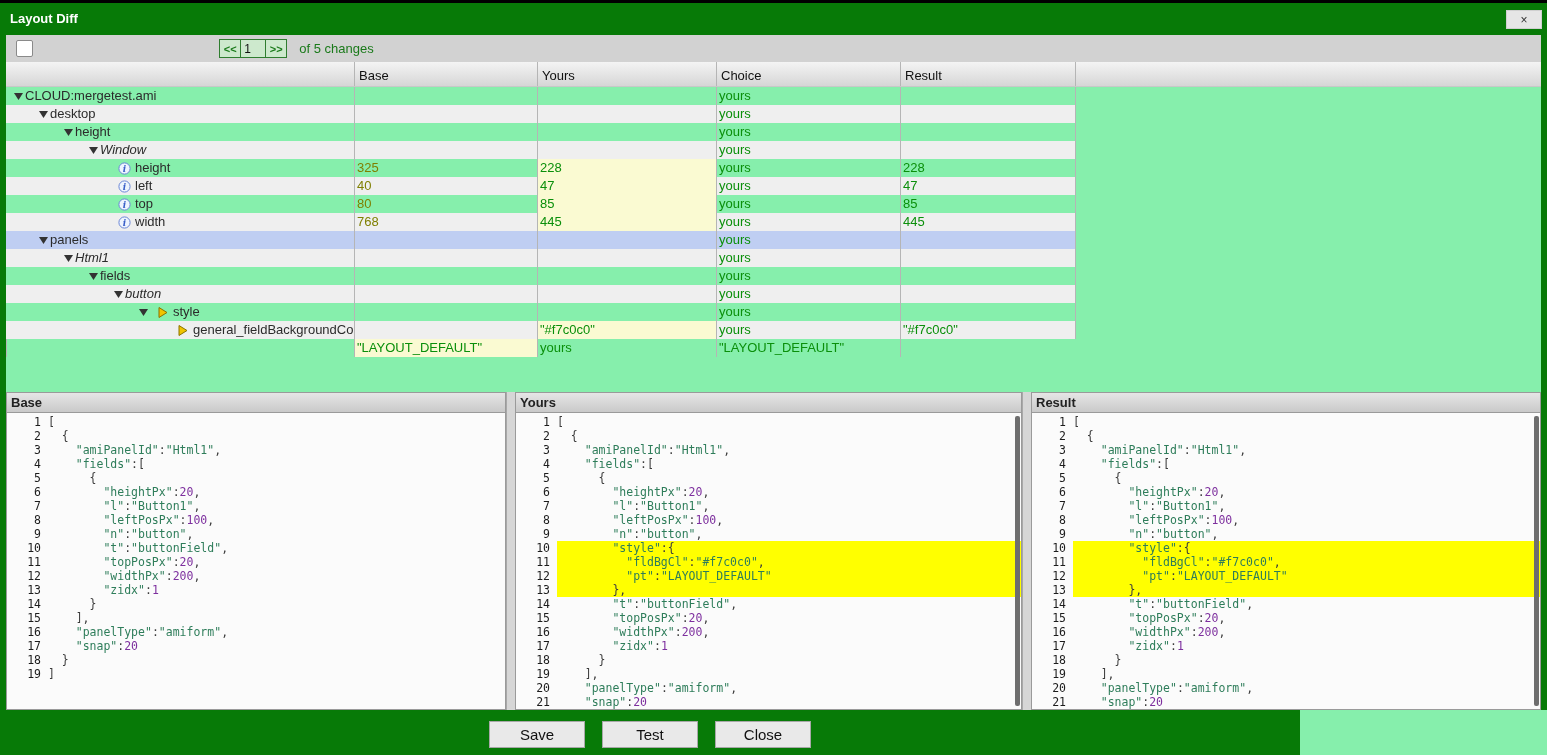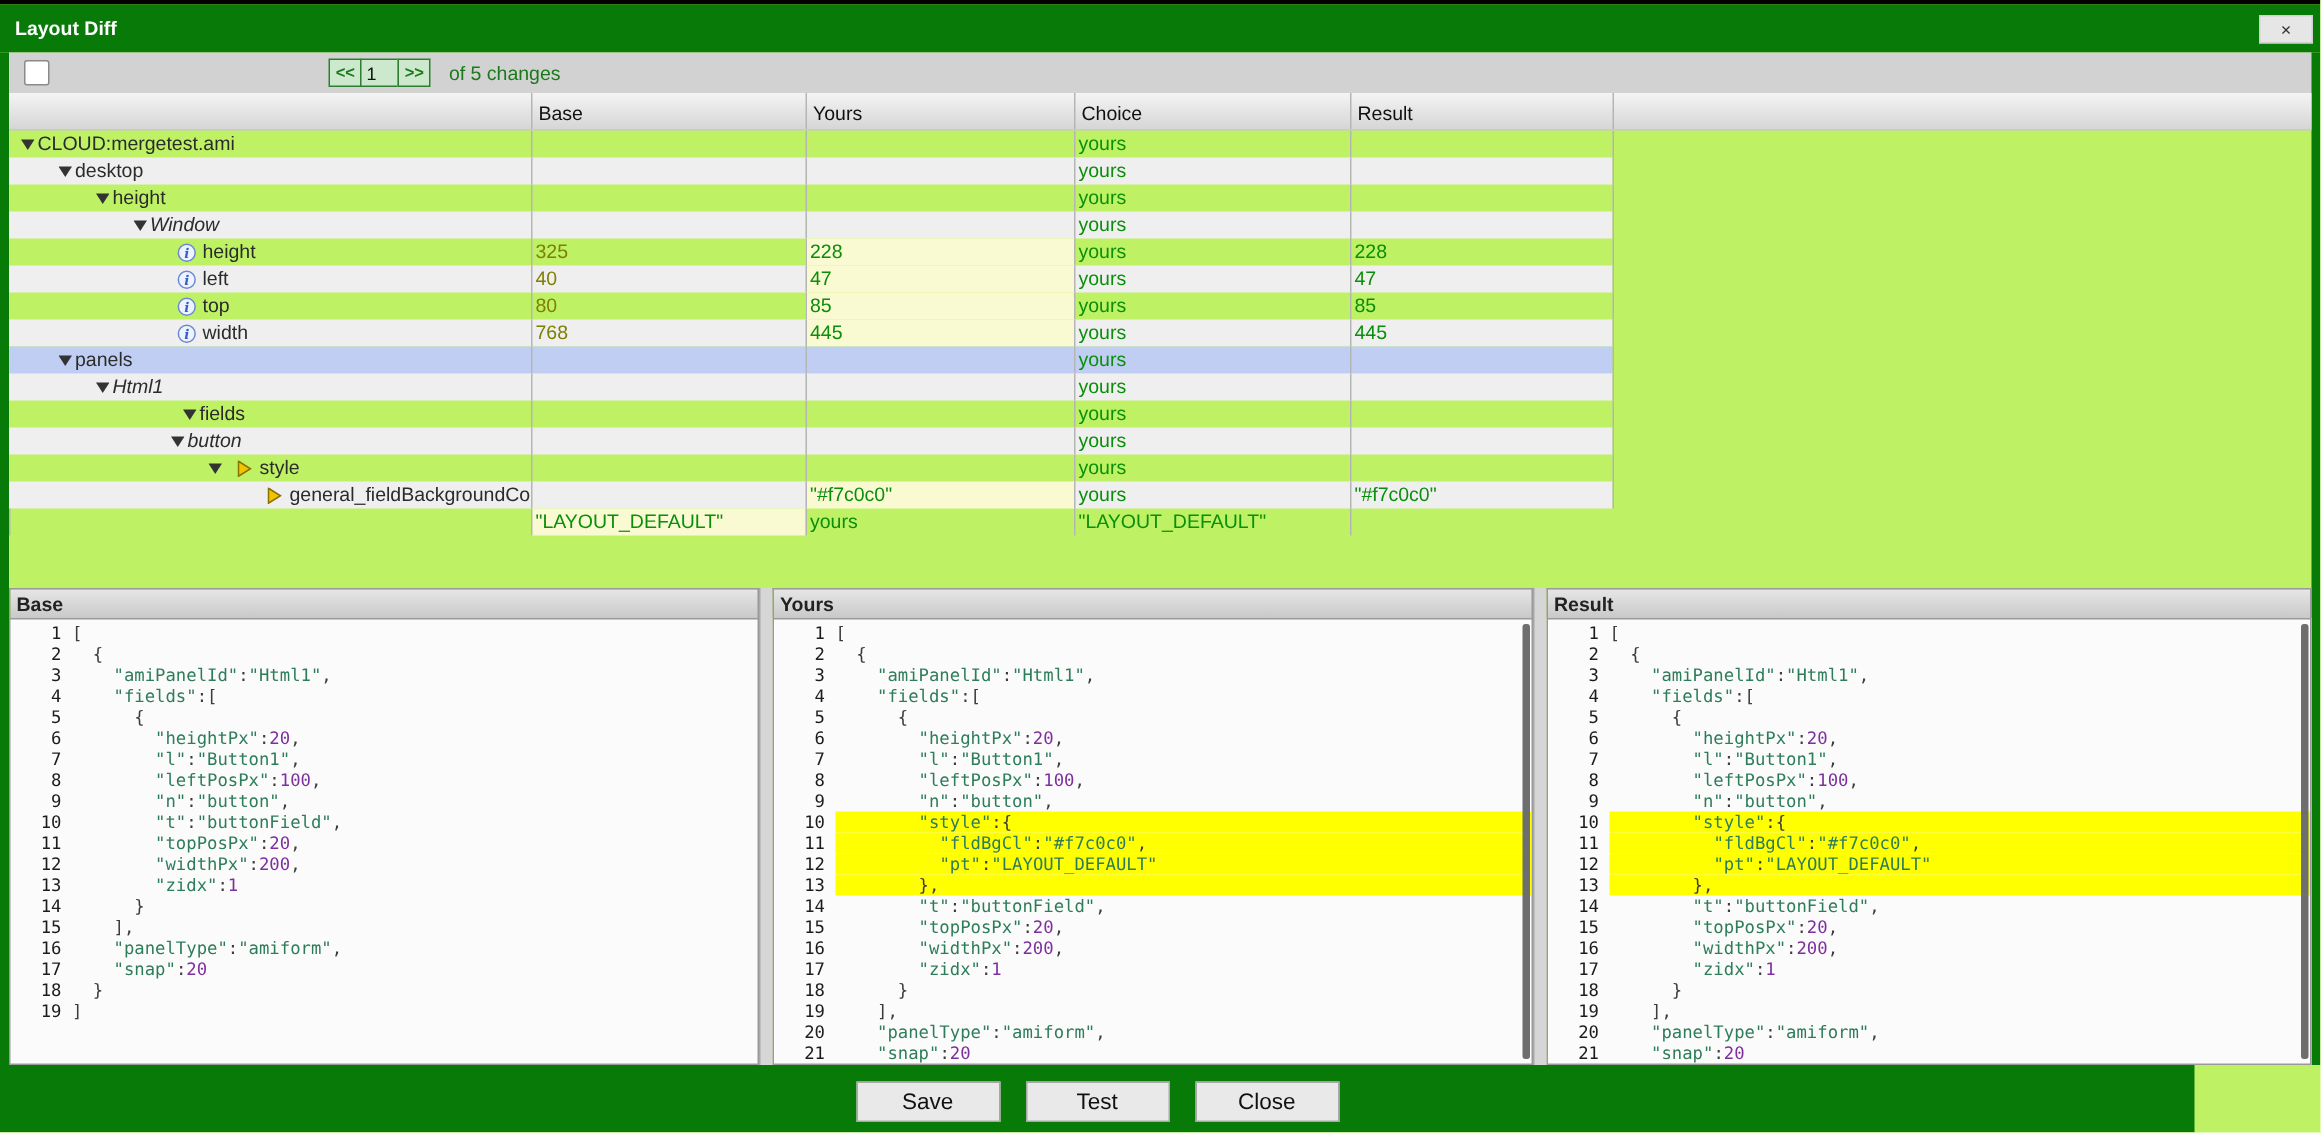--- a/index.html
+++ b/index.html
@@ -1,28 +1,28 @@
 <!DOCTYPE html>
 <html><head>
 <meta charset="utf-8">
 <style>
   html,body{margin:0;padding:0;background:#fff;}
   #root{position:relative;width:1547px;height:755px;overflow:hidden;
-        font-family:"Liberation Sans",sans-serif;background:#bef264;}
+        font-family:"Liberation Sans",sans-serif;background:#86efac;}
 
   
   .topstrip{position:absolute;left:0;top:0;width:1547px;height:3px;background:#000;}
   .titlebar{position:absolute;left:0;top:3px;width:1547px;height:32px;background:#077a07;}
   .title-text{position:absolute;left:10px;top:8px;color:#ffffff;font-size:13px;font-weight:bold;}
   .close-btn{position:absolute;right:5px;top:7px;width:34px;height:17px;background:#e6e6e6;
              border:1px solid #d0d0d0;display:flex;align-items:center;justify-content:center;
              font-size:12px;color:#333;cursor:default;}
   .side{position:absolute;top:35px;width:6px;height:675px;background:#077a07;}
   .side-l{left:0;} .side-r{right:0;}
-  .bottombar{position:absolute;left:0;top:710px;width:1463px;height:45px;background:#077a07;
+  .bottombar{position:absolute;left:0;top:710px;width:1300px;height:45px;background:#077a07;
              display:flex;justify-content:center;align-items:flex-start;padding-top:11px;
              box-sizing:border-box;gap:17px;}
   .fbtn{width:94px;height:25px;background:#e9e9e9;border:1px solid #a8a8a8;
         font-family:"Liberation Sans",sans-serif;font-size:15px;color:#111;
         display:flex;align-items:center;justify-content:center;}
 
   
   .toolbar{position:absolute;left:6px;top:35px;width:1535px;height:27px;background:#d2d2d2;
            display:flex;align-items:center;}
   .cbx{width:15px;height:15px;background:#fff;border:1px solid #8a8a8a;border-radius:2px;
@@ -265,21 +265,21 @@
             </span>
             <span class="lbl it">Html1</span>
           </div>
           <div class="tc c-base bl"></div>
           <div class="tc c-yours bl"></div>
           <div class="tc c-choice bl">yours</div>
           <div class="tc c-result bl"></div>
           <div class="tc c-fill bl"></div>
         </div>
         <div class="tgrid trow">
-          <div class="tc c-label" style="padding-left:116px">
+          <div class="tc c-label" style="padding-left:83px">
             <span class="tri">
               <svg width="9" height="8">
                 <polygon points="0,1 9,1 4.5,8" fill="#333"></polygon>
               </svg>
             </span>
             <span class="lbl">fields</span>
           </div>
           <div class="tc c-base bl"></div>
           <div class="tc c-yours bl"></div>
           <div class="tc c-choice bl">yours</div>

